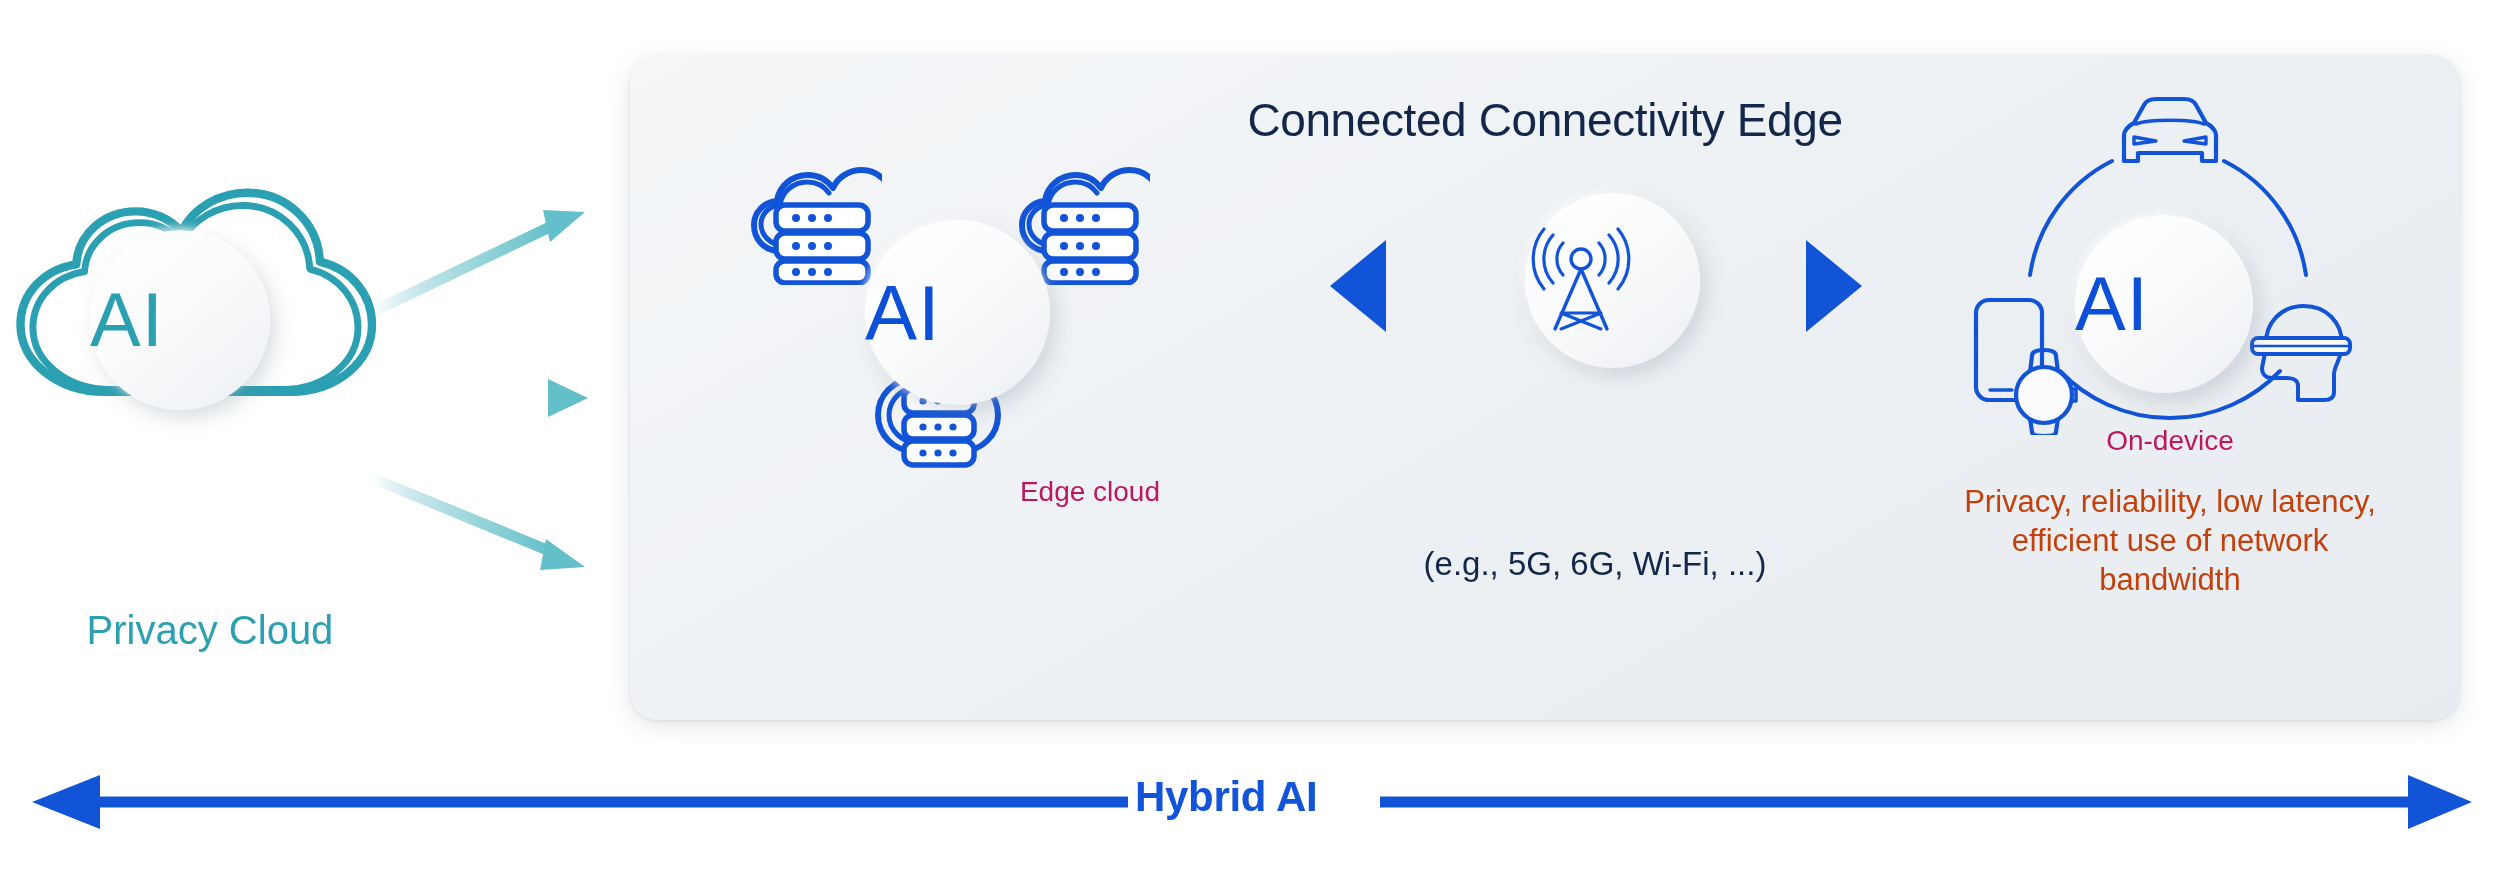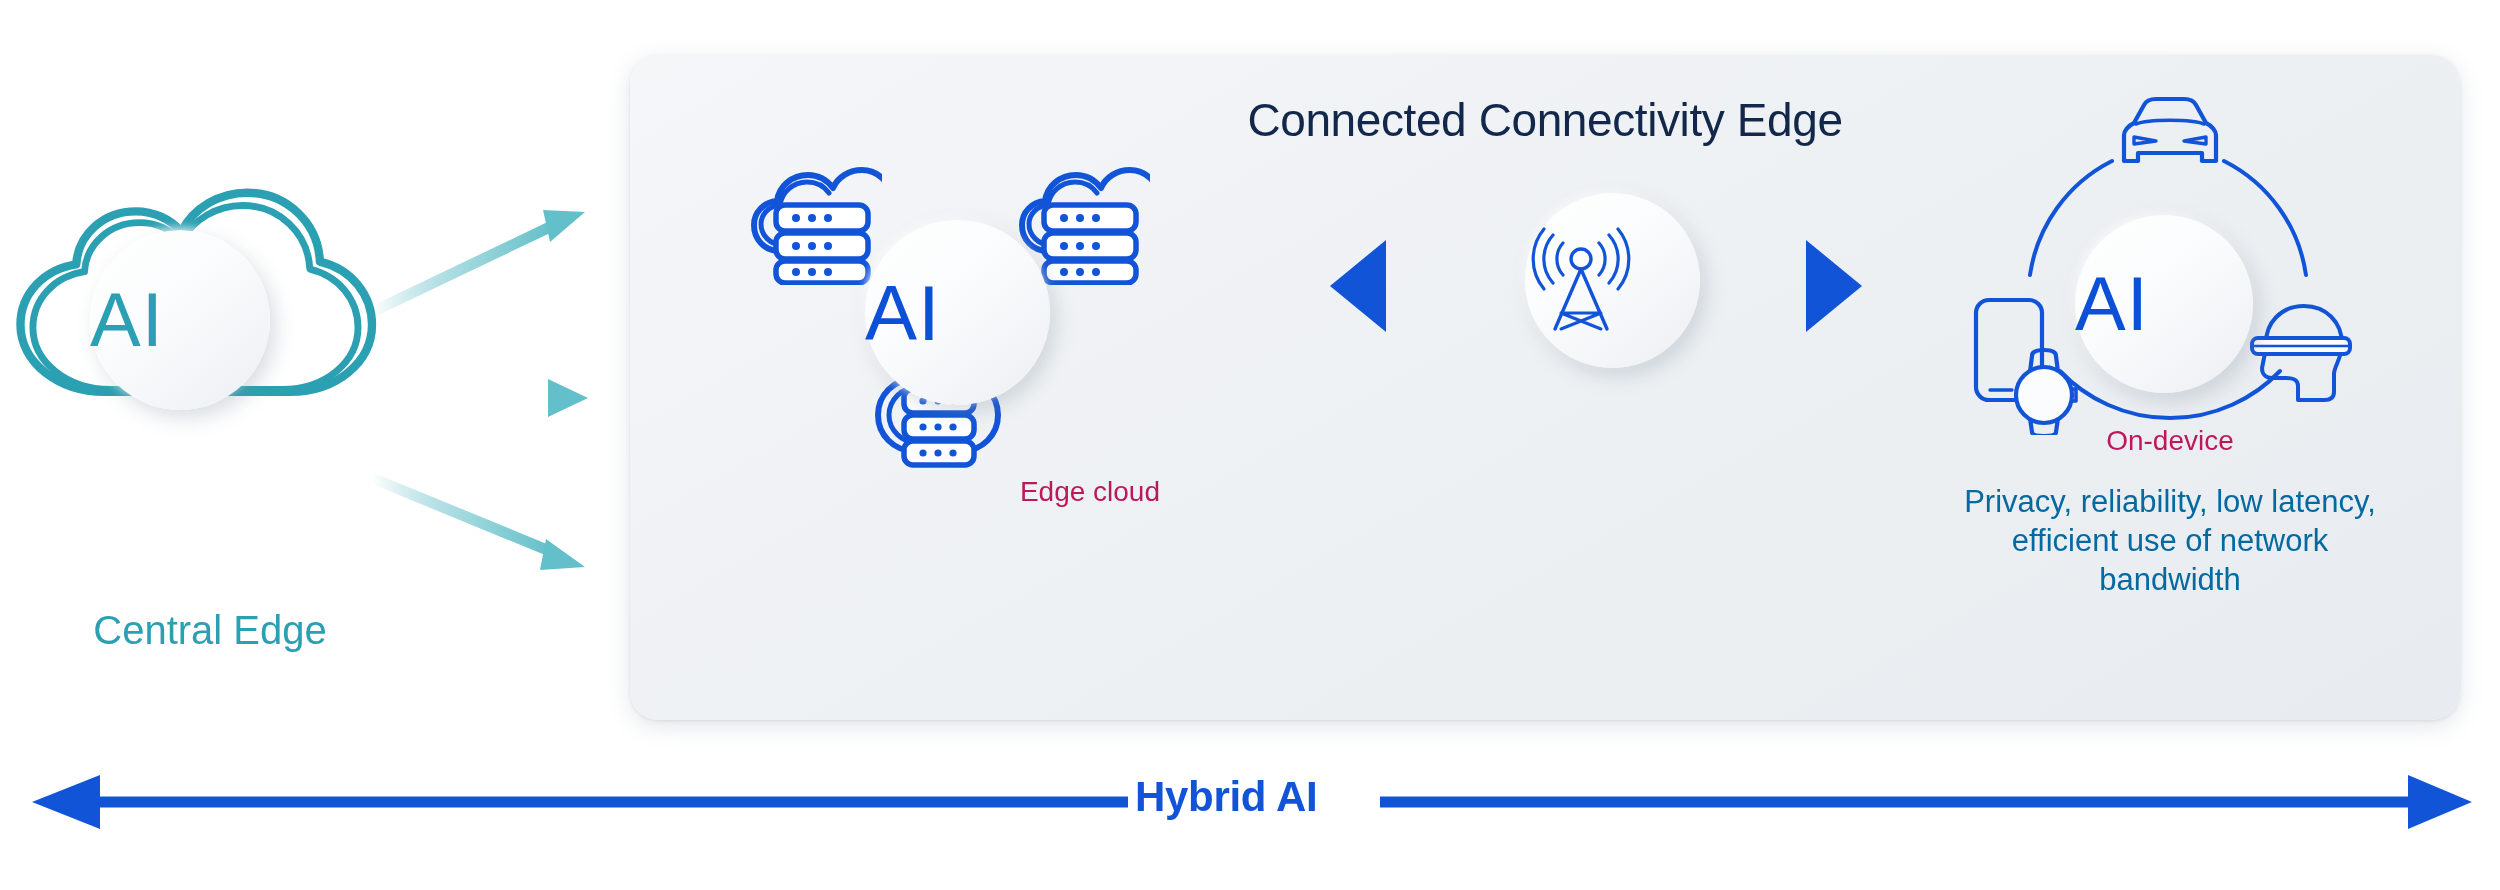--- a/index.html
+++ b/index.html
@@ -81,21 +81,21 @@
     font-size:33px; color:#12274a; font-weight:400;
   }
 
   
   .device-group{ position:absolute; left:1960px; top:95px; width:420px; height:540px; }
   .device-disc{ left:115px; top:120px; width:178px; height:178px; }
   .device-disc .ai-text{ font-size:76px; color:#0b50d6; }
   .device-label{ top:330px; }
   .device-desc{
     position:absolute; top:388px; width:100%; text-align:center;
-    font-size:31px; line-height:1.25; color:#0369a1; font-weight:400;
+    font-size:31px; line-height:1.25; color:#c2410c; font-weight:400;
   }
   .dev-icon{ position:absolute; }
   .dev-car{ left:152px; top:0px; }
   .dev-phone{ left:8px; top:195px; }
   .dev-xr{ left:288px; top:205px; }
   .dev-ring{ position:absolute; left:48px; top:38px; }
 
   
   .hybrid{ position:absolute; left:0; top:770px; width:2500px; height:80px; }
   .hybrid-label{
@@ -126,21 +126,21 @@
                C 165 38, 183 46, 195 60
                C 208 34, 236 18, 266 18
                C 308 18, 342 50, 344 92
                C 378 100, 400 128, 400 160
                C 400 200, 362 232, 312 232 Z" fill="none" stroke="#2ba0b2" stroke-width="8" stroke-linejoin="round" transform="translate(4,10) scale(0.86,0.86)"></path>
     </svg>
     <div class="ai-disc central-disc">
       <span class="ai-text">AI</span>
     </div>
   </div>
-  <div class="central-label">Central Edge</div>
+  <div class="central-label">Privacy Cloud</div>
 
   <div class="fan">
     <svg width="330" height="420" viewBox="0 0 330 420">
       <defs>
         <linearGradient id="fadeTeal" x1="0" y1="0" x2="1" y2="0">
           <stop offset="0%" stop-color="#2ba0b2" stop-opacity="0"></stop>
           <stop offset="45%" stop-color="#63bfc9" stop-opacity="0.55"></stop>
           <stop offset="100%" stop-color="#63bfc9" stop-opacity="1"></stop>
         </linearGradient>
       </defs>
@@ -238,20 +238,21 @@
         <path d="M38 50 A 24 24 0 0 1 38 18" fill="none" stroke="#1254d8" stroke-width="3.2" stroke-linecap="round"></path>
         <path d="M74 18 A 24 24 0 0 1 74 50" fill="none" stroke="#1254d8" stroke-width="3.2" stroke-linecap="round"></path>
         <path d="M28 58 A 36 36 0 0 1 28 10" fill="none" stroke="#1254d8" stroke-width="3.2" stroke-linecap="round"></path>
         <path d="M84 10 A 36 36 0 0 1 84 58" fill="none" stroke="#1254d8" stroke-width="3.2" stroke-linecap="round"></path>
         <path d="M19 64 A 47 47 0 0 1 19 4" fill="none" stroke="#1254d8" stroke-width="3.2" stroke-linecap="round"></path>
         <path d="M93 4 A 47 47 0 0 1 93 64" fill="none" stroke="#1254d8" stroke-width="3.2" stroke-linecap="round"></path>
         <path d="M56 44 L 30 104 M56 44 L 82 104" fill="none" stroke="#1254d8" stroke-width="3.4" stroke-linecap="round"></path>
         <path d="M38 88 L 74 88 M36 104 L 76 88 M76 104 L 36 88" fill="none" stroke="#1254d8" stroke-width="3" stroke-linecap="round"></path>
       </svg>
     </div>
+    <div class="wireless-sub">(e.g., 5G, 6G, Wi-Fi, ...)</div>
   </div>
 
   <div class="device-group">
     <svg class="dev-ring" width="320" height="320" viewBox="0 0 320 320">
       <path d="M104 28 A 152 152 0 0 0 22 142" fill="none" stroke="#1254d8" stroke-width="4" stroke-linecap="round"></path>
       <path d="M216 28 A 152 152 0 0 1 298 142" fill="none" stroke="#1254d8" stroke-width="4" stroke-linecap="round"></path>
       <path d="M52 238 A 152 152 0 0 0 272 238" fill="none" stroke="#1254d8" stroke-width="4" stroke-linecap="round"></path>
     </svg>
 
     <svg class="dev-icon dev-car" width="116" height="86" viewBox="0 0 116 86">

